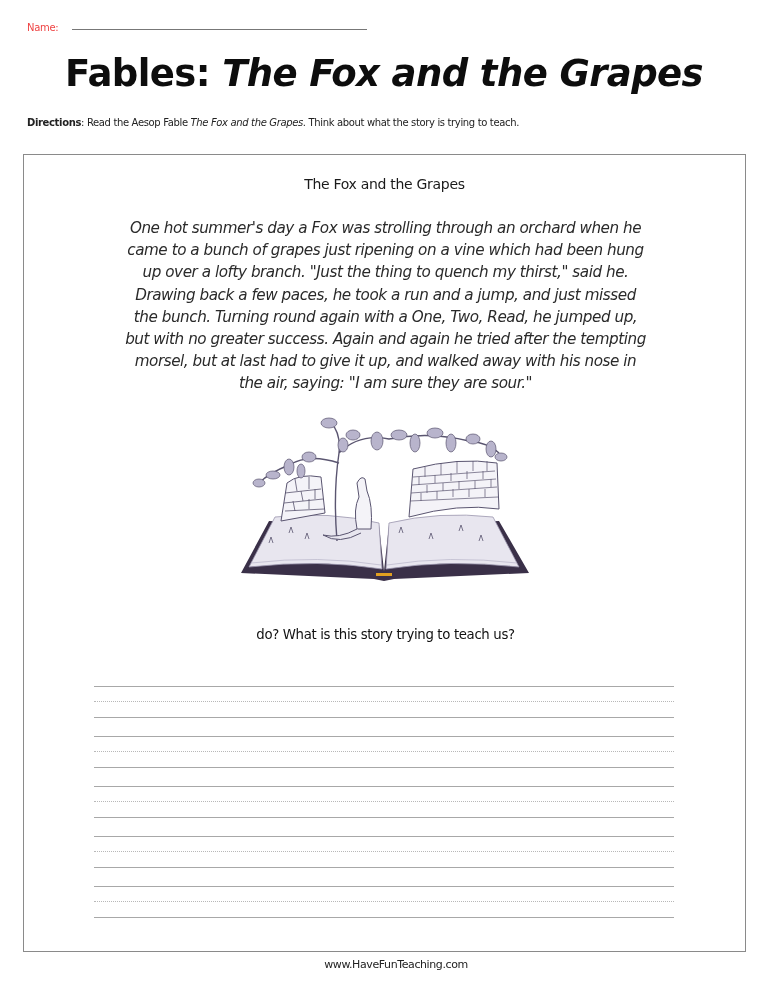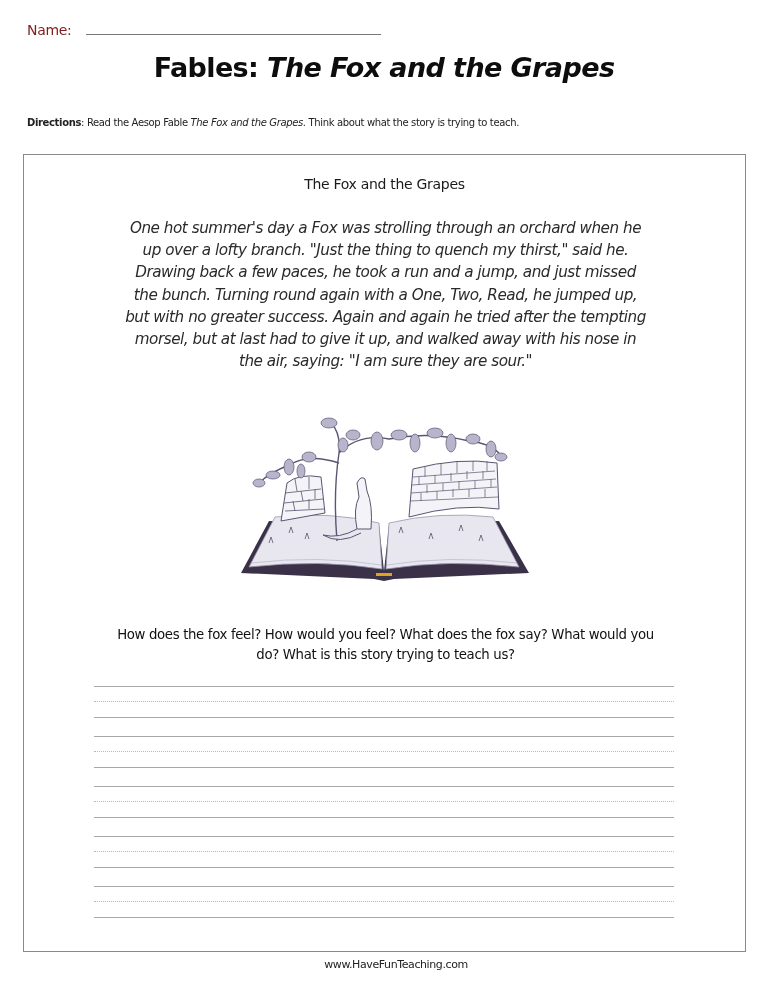--- a/index.html
+++ b/index.html
@@ -1,24 +1,24 @@
 <!DOCTYPE html>
 <html><head>
   <meta charset="utf-8">
   <style>
     * { box-sizing: border-box; margin: 0; padding: 0; }
     html, body { width: 768px; height: 994px; background: #ffffff; overflow: hidden; }
     body { position: relative; font-family: "DejaVu Sans", sans-serif; color: #1a1a1a; }
 
     .name-row { position: absolute; left: 27px; top: 22px; display: flex; align-items: flex-end; }
-    .name-label { font-size: 14px; color: #7f1d1d; letter-spacing: -0.3px; }
+    .name-label { font-size: 10px; color: #ef4444; letter-spacing: -0.3px; }
     .name-line { width: 295px; height: 1px; background: #777; margin-left: 14px; margin-bottom: 3px; }
 
     .title { position: absolute; left: 0; top: 52px; width: 768px; text-align: center;
-      font-size: 27px; font-weight: bold; color: #0d0d0d; letter-spacing: -0.6px; }
+      font-size: 37px; font-weight: bold; color: #0d0d0d; letter-spacing: -0.6px; }
     .title .ital { font-style: italic; }
 
     .directions { position: absolute; left: 27px; top: 117px; font-size: 10px; color: #222; letter-spacing: -0.35px; white-space: nowrap; }
     .directions b { font-weight: bold; }
     .directions i { font-style: italic; }
 
     .box { position: absolute; left: 23px; top: 154px; width: 723px; height: 798px;
       border: 1.5px solid #8a8a8a; }
 
     .story-title { position: absolute; left: 0; top: 21px; width: 100%; text-align: center;
@@ -54,20 +54,21 @@
 
 <div class="directions">
   <b>Directions</b><span>: Read the Aesop Fable </span><i>The Fox and the Grapes</i><span>. Think about what the story is trying to teach.</span>
 </div>
 
 <div class="box">
   <div class="story-title">The Fox and the Grapes</div>
 
   <div class="story-text">
     <div>One hot summer's day a Fox was strolling through an orchard when he</div>
+    <div>came to a bunch of grapes just ripening on a vine which had been hung</div>
     <div>up over a lofty branch. "Just the thing to quench my thirst," said he.</div>
     <div>Drawing back a few paces, he took a run and a jump, and just missed</div>
     <div>the bunch. Turning round again with a One, Two, Read, he jumped up,</div>
     <div>but with no greater success. Again and again he tried after the tempting</div>
     <div>morsel, but at last had to give it up, and walked away with his nose in</div>
     <div>the air, saying: "I am sure they are sour."</div>
   </div>
 
   <div class="illustration">
     <svg width="310" height="170" viewBox="0 0 310 170" xmlns="http://www.w3.org/2000/svg">
@@ -111,21 +112,20 @@
       </g>
 
       <path d="M128 116 Q124 96 130 84 L128 70 Q132 62 136 66 L138 78 Q144 92 142 116 Z" fill="#f4f3f8" stroke="#5a5570" stroke-width="1"></path>
       <path d="M128 116 Q110 126 94 122 Q110 132 132 120" fill="#e8e6ef" stroke="#5a5570" stroke-width="1"></path>
 
       <path d="M60 120 l2 -6 l2 6 M76 126 l2 -6 l2 6 M170 120 l2 -6 l2 6 M200 126 l2 -6 l2 6 M230 118 l2 -6 l2 6 M250 128 l2 -6 l2 6 M40 130 l2 -6 l2 6" stroke="#5a5570" stroke-width="0.8" fill="none"></path>
     </svg>
   </div>
 
   <div class="question">
-    <div>How does the fox feel? How would you feel? What does the fox say? What would you</div>
     <div>do? What is this story trying to teach us?</div>
   </div>
 
   <div class="lines">
     <div class="line-group">
       <div class="solid" style="top:0px;"></div>
       <div class="dotted" style="top:15px;"></div>
       <div class="solid" style="top:31px;"></div>
     </div>
     <div class="line-group">

